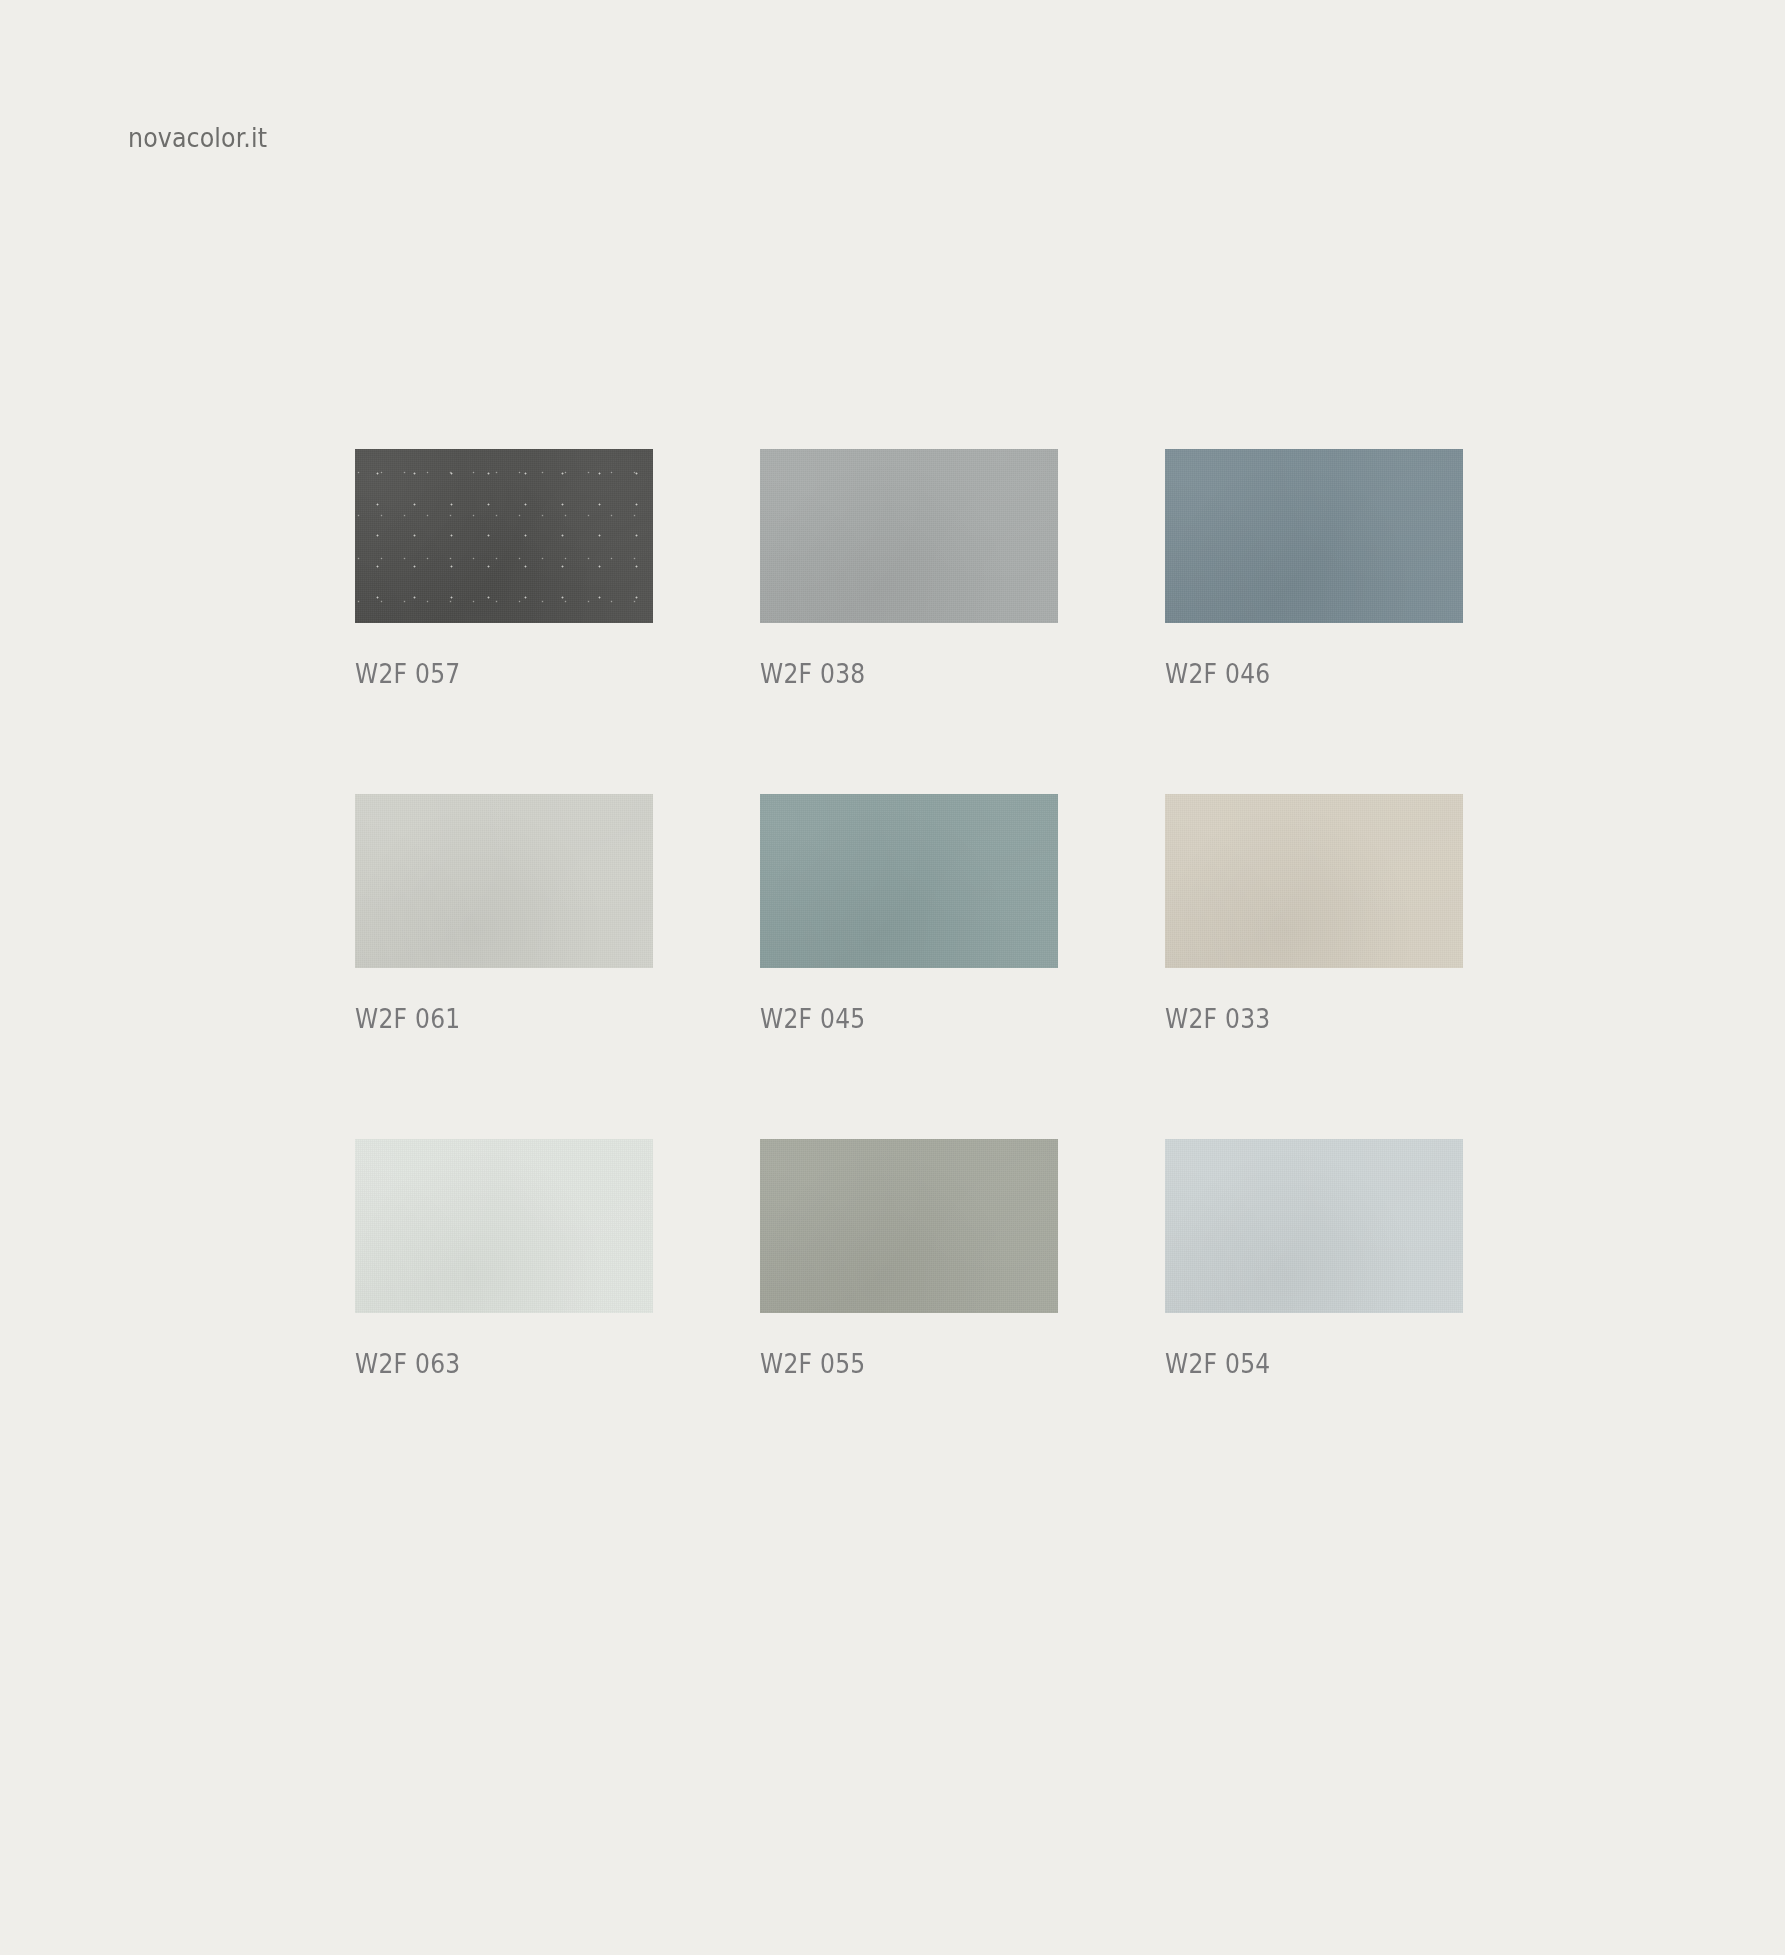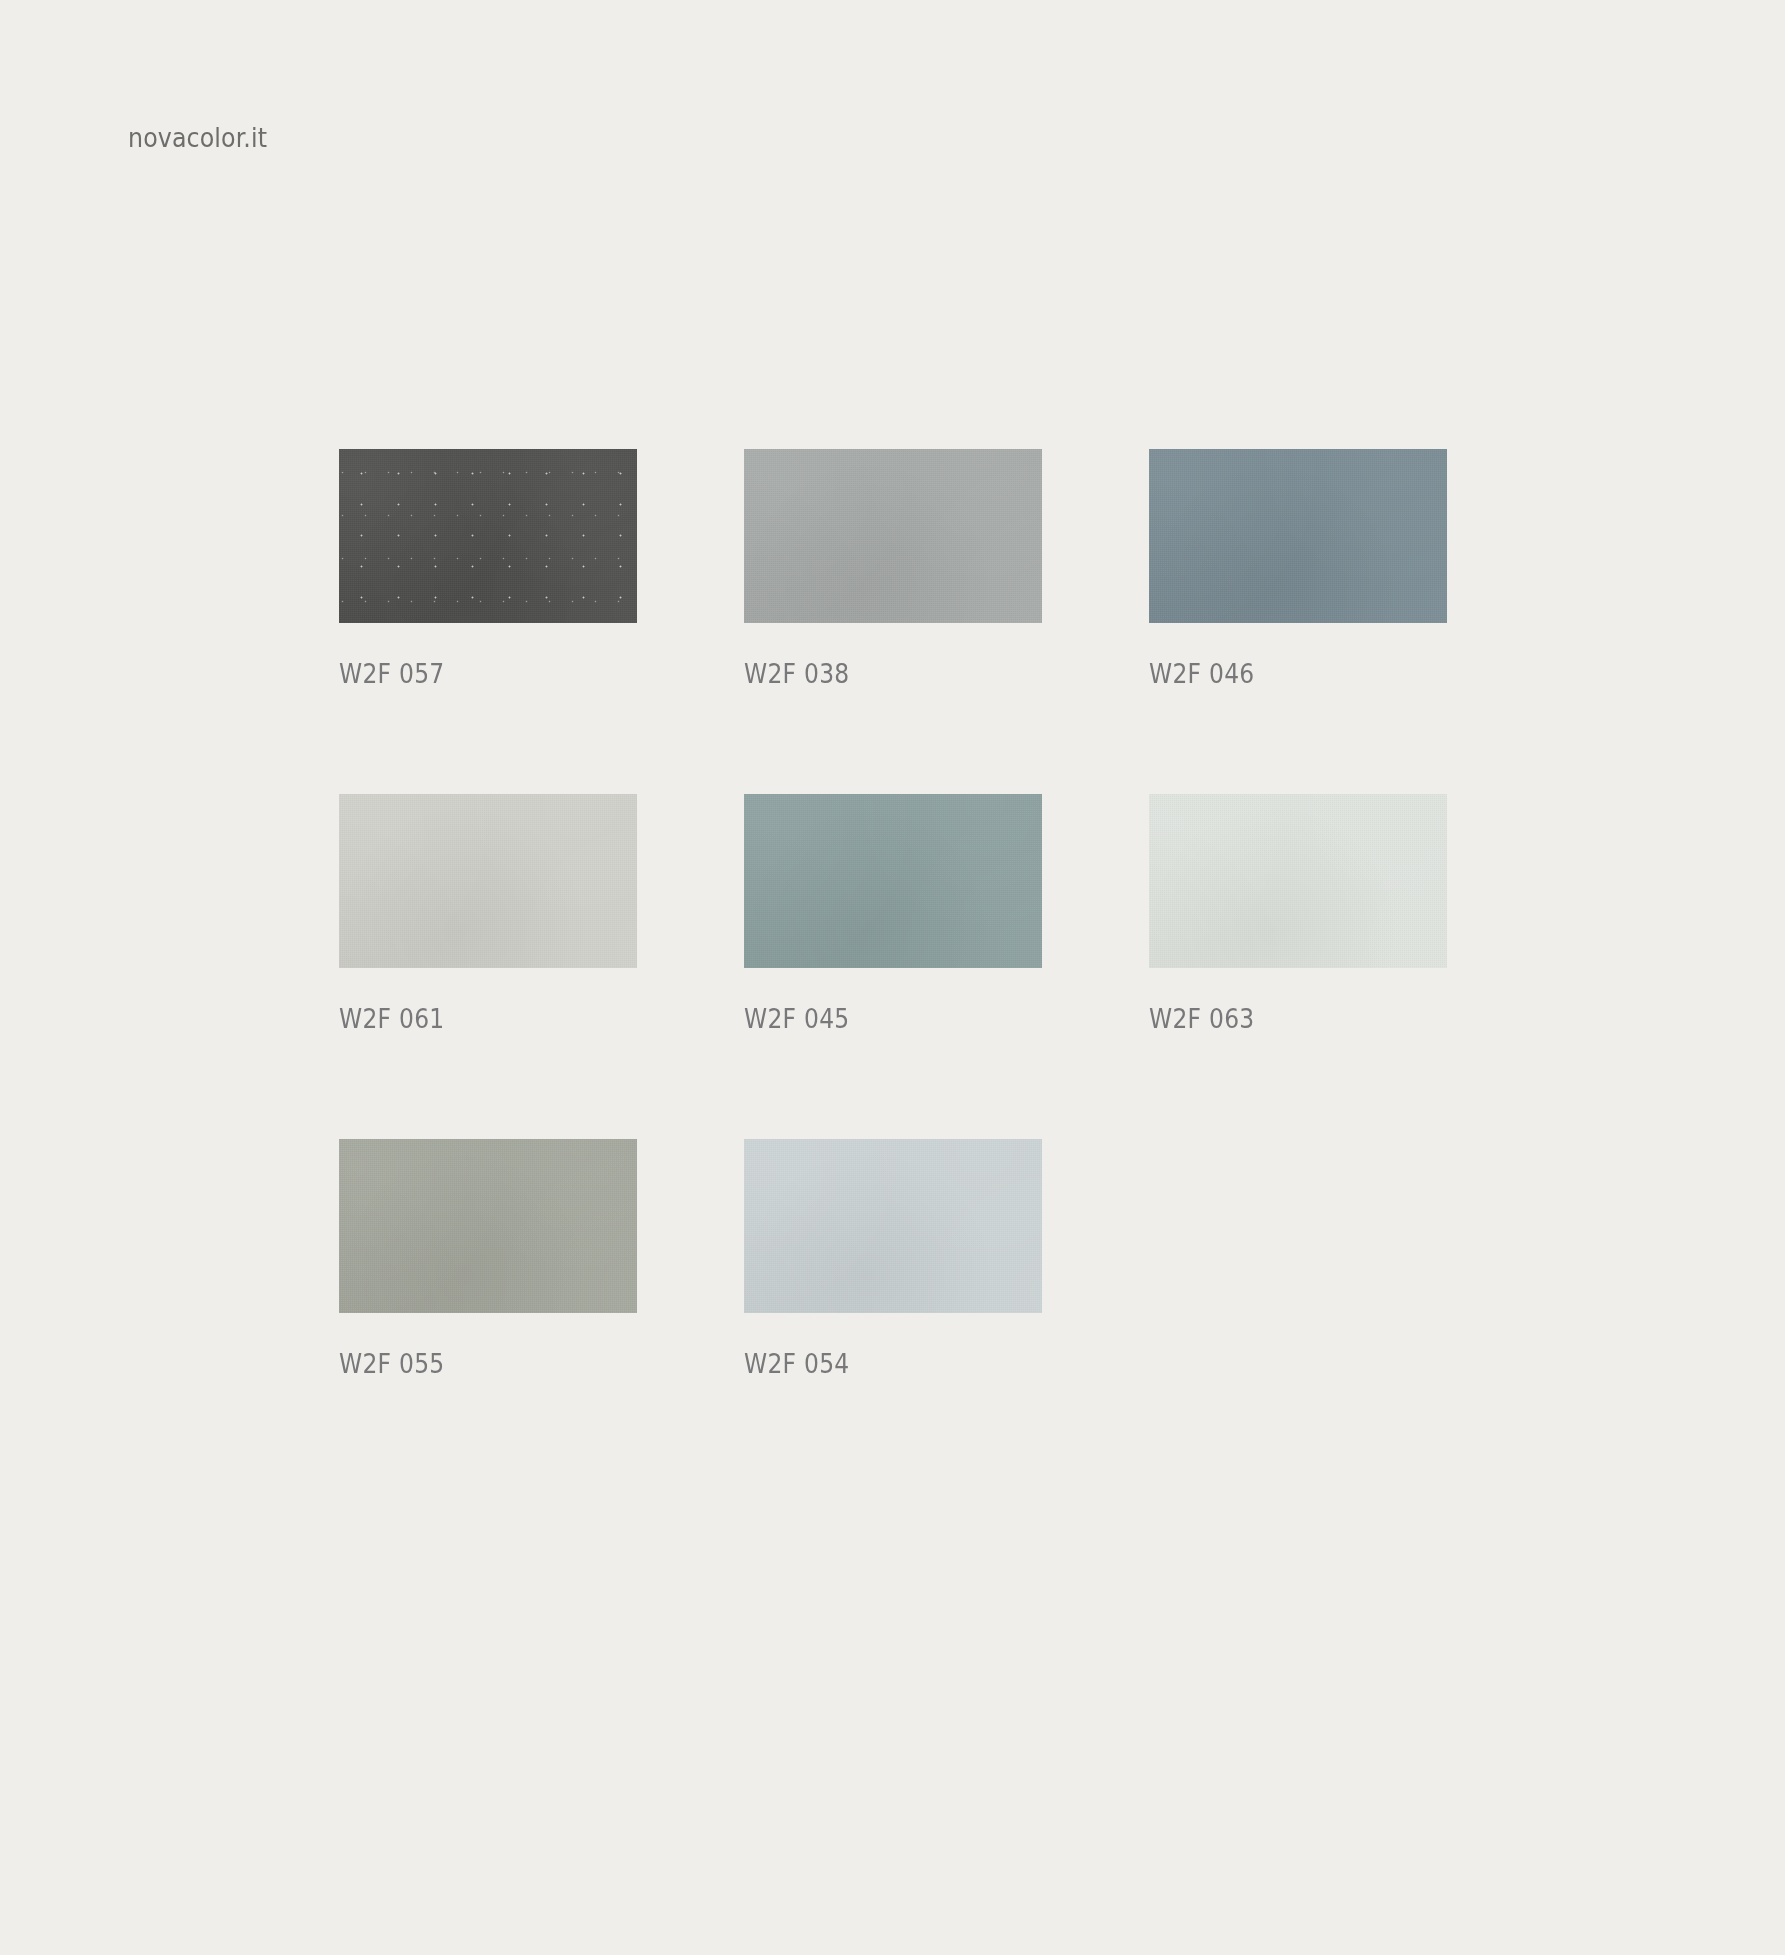--- a/index.html
+++ b/index.html
@@ -24,21 +24,21 @@
     font-weight: 400;
     letter-spacing: 0.1px;
     color: #6d6d6b;
     transform: scaleX(0.88);
     transform-origin: left center;
     white-space: nowrap;
   }
 
   #palette-grid {
     position: absolute;
-    left: 339px;
+    left: 355px;
     top: 449px;
     width: 1108px;
     display: grid;
     grid-template-columns: 298px 298px 298px;
     column-gap: 107px;
     row-gap: 105px;
   }
 
   .swatch-cell {
     width: 298px;
@@ -134,20 +134,24 @@
     </div>
     <div class="swatch-cell">
       <div class="swatch-chip" style="background-color: rgb(207, 208, 201);"></div>
       <div class="swatch-label">W2F 061</div>
     </div>
     <div class="swatch-cell">
       <div class="swatch-chip" style="background-color: rgb(139, 160, 159);"></div>
       <div class="swatch-label">W2F 045</div>
     </div>
     <div class="swatch-cell">
+      <div class="swatch-chip" style="background-color: rgb(213, 207, 193);"></div>
+      <div class="swatch-label">W2F 033</div>
+    </div>
+    <div class="swatch-cell">
       <div class="swatch-chip" style="background-color: rgb(223, 228, 222);"></div>
       <div class="swatch-label">W2F 063</div>
     </div>
     <div class="swatch-cell">
       <div class="swatch-chip" style="background-color: rgb(164, 167, 156);"></div>
       <div class="swatch-label">W2F 055</div>
     </div>
     <div class="swatch-cell">
       <div class="swatch-chip" style="background-color: rgb(204, 211, 212);"></div>
       <div class="swatch-label">W2F 054</div>

